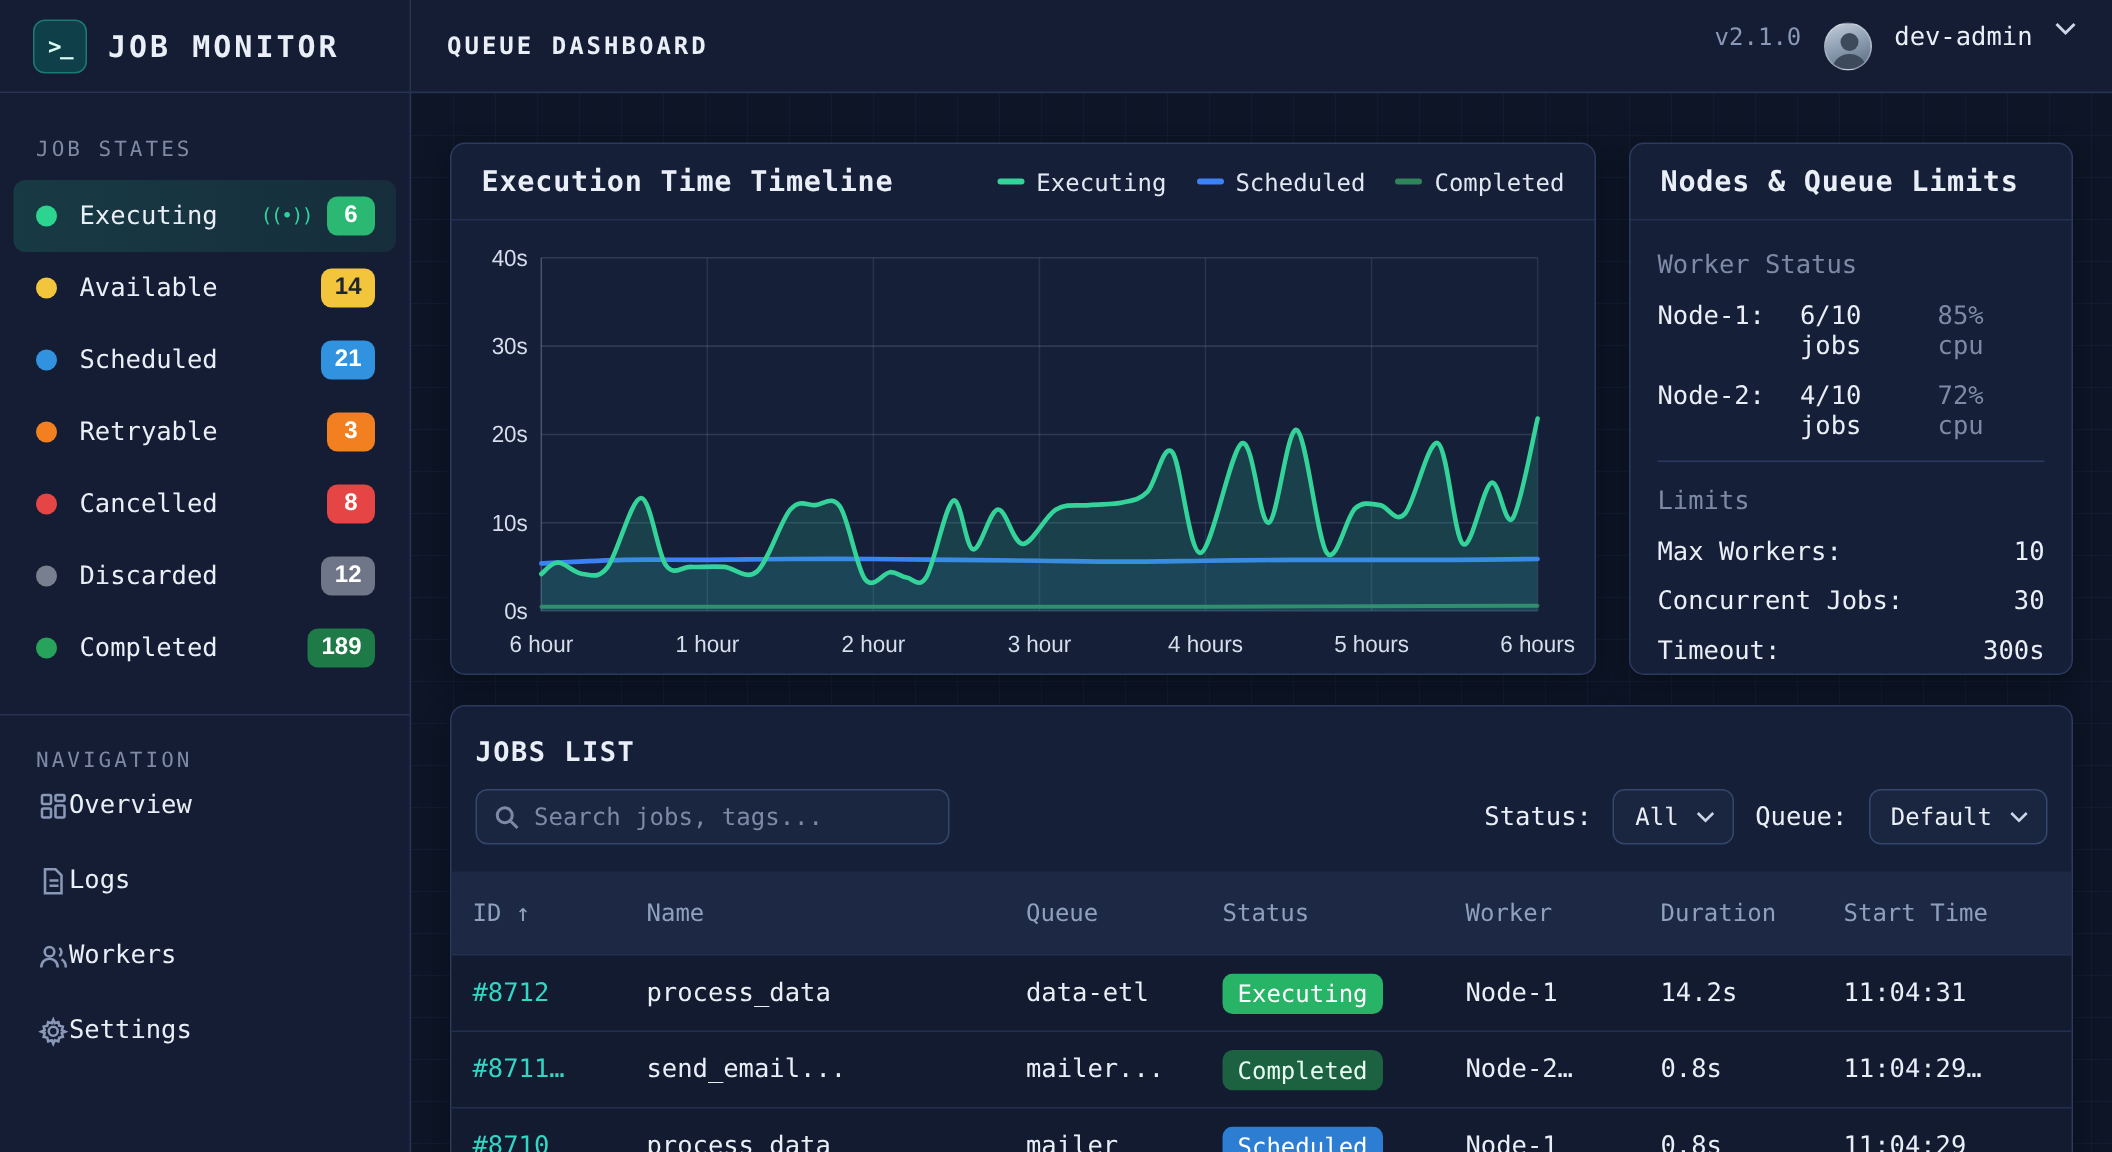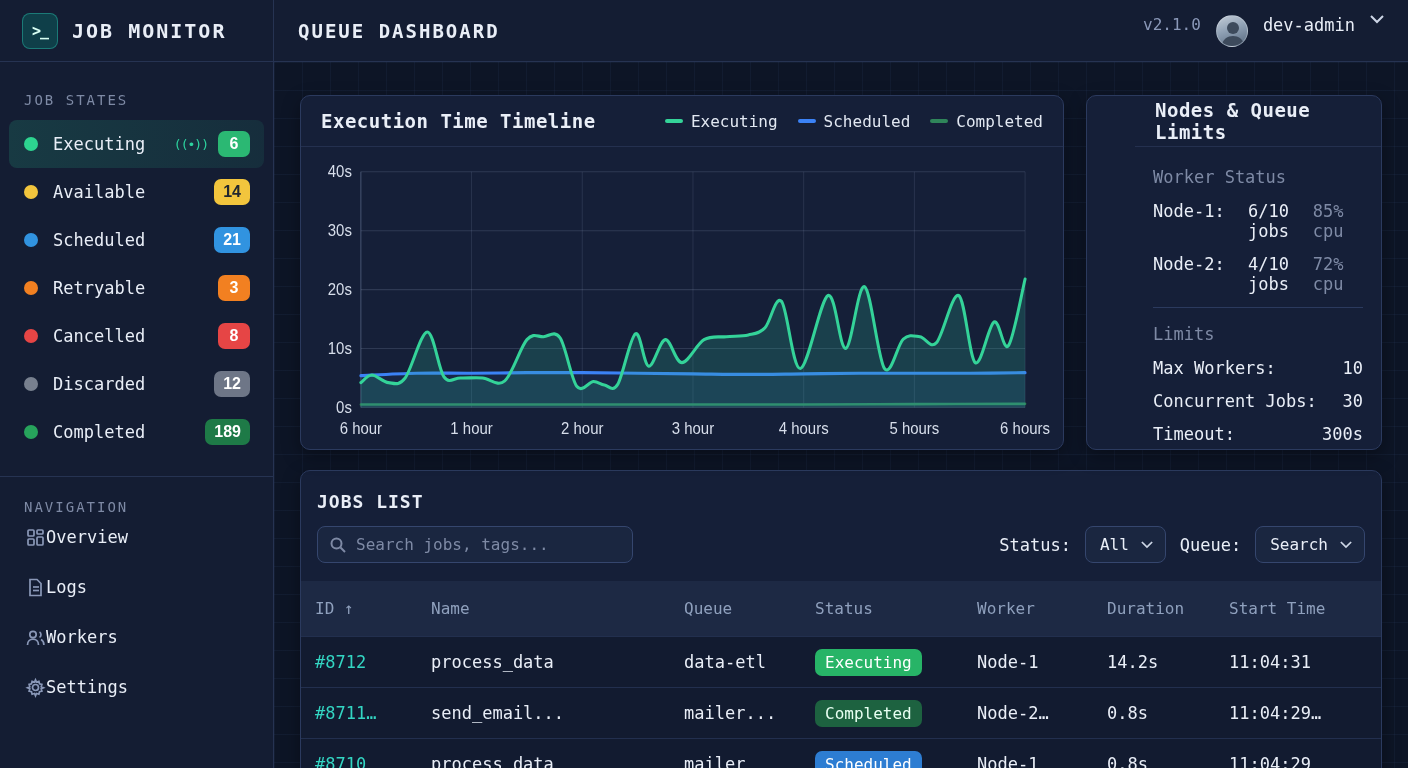--- a/index.html
+++ b/index.html
@@ -10,21 +10,21 @@
   }
   .app { width:1408px; height:768px; display:flex; flex-direction:column; }
 
   
   header { height:62px; display:flex; background:#141d33; border-bottom:1px solid #263352; flex:none; }
   .header-left { width:274px; flex:none; display:flex; align-items:center; gap:14px; padding-left:22px; border-right:1px solid #263352; }
   .logo-box { width:36px; height:36px; border-radius:8px; background:#0f3f49; border:1px solid rgba(45,212,191,.4);
     display:flex; align-items:center; justify-content:center; color:#d9fff4; font-weight:bold; font-size:15px; letter-spacing:-1px;}
   .brand { font-size:20px; font-weight:bold; letter-spacing:2px; }
   .header-main { flex:1; display:flex; align-items:center; justify-content:space-between; padding:0 24px 0 24px; }
-  .page-title { font-size:19px; font-weight:bold; letter-spacing:2px; }
+  .page-title { font-size:16px; font-weight:bold; letter-spacing:2px; }
   .header-right { display:flex; align-items:flex-start; gap:15px; }
   .version { color:#8a98b8; font-size:16px; }
   .avatar { width:32px; height:32px; border-radius:50%; overflow:hidden; flex:none;
     background:linear-gradient(160deg,#c4cdd8 0%,#8fa0b4 45%,#55677e 100%); border:1px solid rgba(255,255,255,.25); position:relative;}
   .avatar svg { position:absolute; bottom:-2px; left:0; }
   .username { font-size:17px; }
   .chev { stroke:#cdd6e6; stroke-width:2; fill:none; }
 
   
   .shell { flex:1; display:flex; min-height:0; }
@@ -51,21 +51,21 @@
   .chart-card { width:764px; height:355px; flex:none; display:flex; flex-direction:column; }
   .card-head { height:51px; flex:none; display:flex; align-items:center; justify-content:space-between;
     padding:0 20px; border-bottom:1px solid #24304f; }
   .card-head h2 { font-size:19px; font-weight:bold; letter-spacing:.5px; }
   .legend { display:flex; align-items:center; gap:20px; }
   .legend-item { display:flex; align-items:center; gap:8px; font-size:16px; color:#e2e8f2; cursor:pointer; }
   .legend-dash { width:18px; height:4px; border-radius:2px; }
   .plot { flex:1; padding:4px 10px 2px 10px; }
   .plot svg { width:100%; height:100%; display:block; }
 
-  .nodes-card { flex:1; height:355px; display:flex; flex-direction:column;padding-left:48px; }
+  .nodes-card { flex:1; height:355px; display:flex; flex-direction:column; }
   .nodes-body { padding:20px 18px; font-size:17px; }
   .sub-label { color:#7e8aa5; margin-bottom:14px; }
   .node-row { display:flex; align-items:baseline; margin-bottom:13px; }
   .node-name { width:95px; flex:none; }
   .node-jobs { }
   .node-cpu { margin-left:auto; color:#7e8aa5; }
   .hr { border-top:1px solid #2b3a5e; margin:10px 0 16px 0; }
   .limit-row { display:flex; justify-content:space-between; margin-bottom:13px; }
 
   
@@ -305,21 +305,21 @@
           <div class="filters">
             <span class="f-label">Status:</span>
             <div class="select">
               <span>All</span>
               <svg width="12" height="8" viewBox="0 0 14 9">
                   <polyline points="1,1 7,7 13,1" class="chev"></polyline>
                 </svg>
             </div>
             <span class="f-label">Queue:</span>
             <div class="select">
-              <span>Search</span>
+              <span>Default</span>
               <svg width="12" height="8" viewBox="0 0 14 9">
                   <polyline points="1,1 7,7 13,1" class="chev"></polyline>
                 </svg>
             </div>
           </div>
         </div>
         <div class="table">
           <div class="thead" id="thead">
               <div class="cell">ID ↑</div>
               <div class="cell">Name</div>

